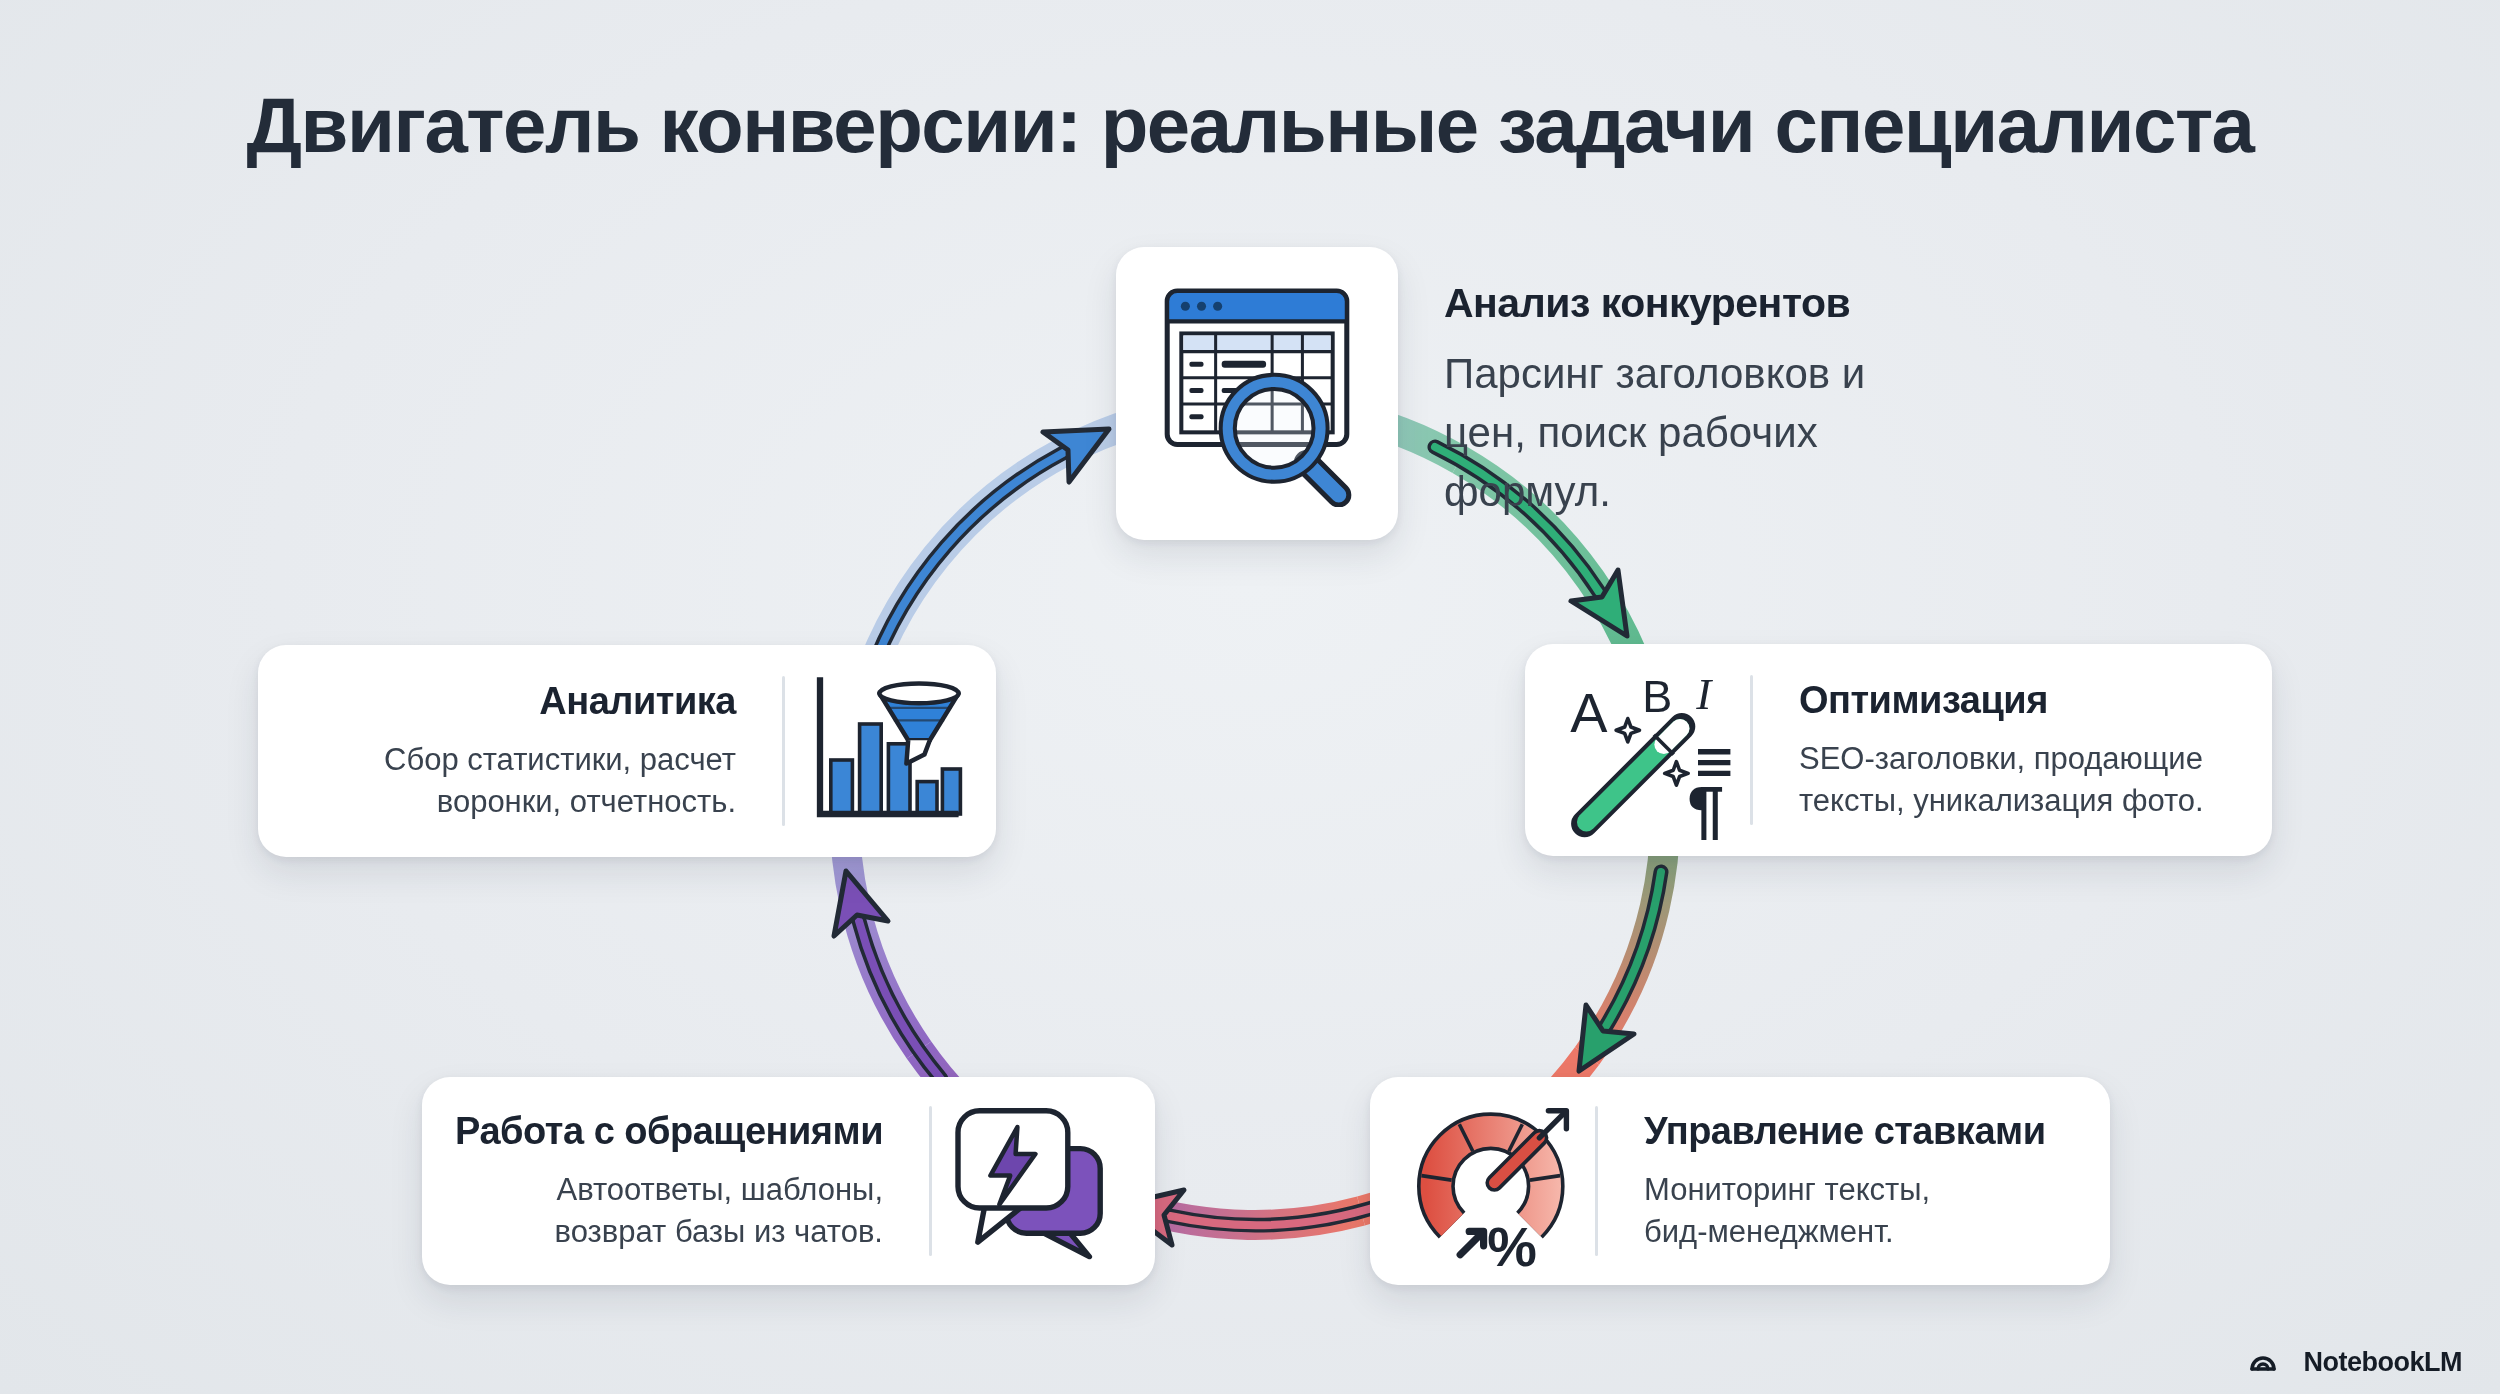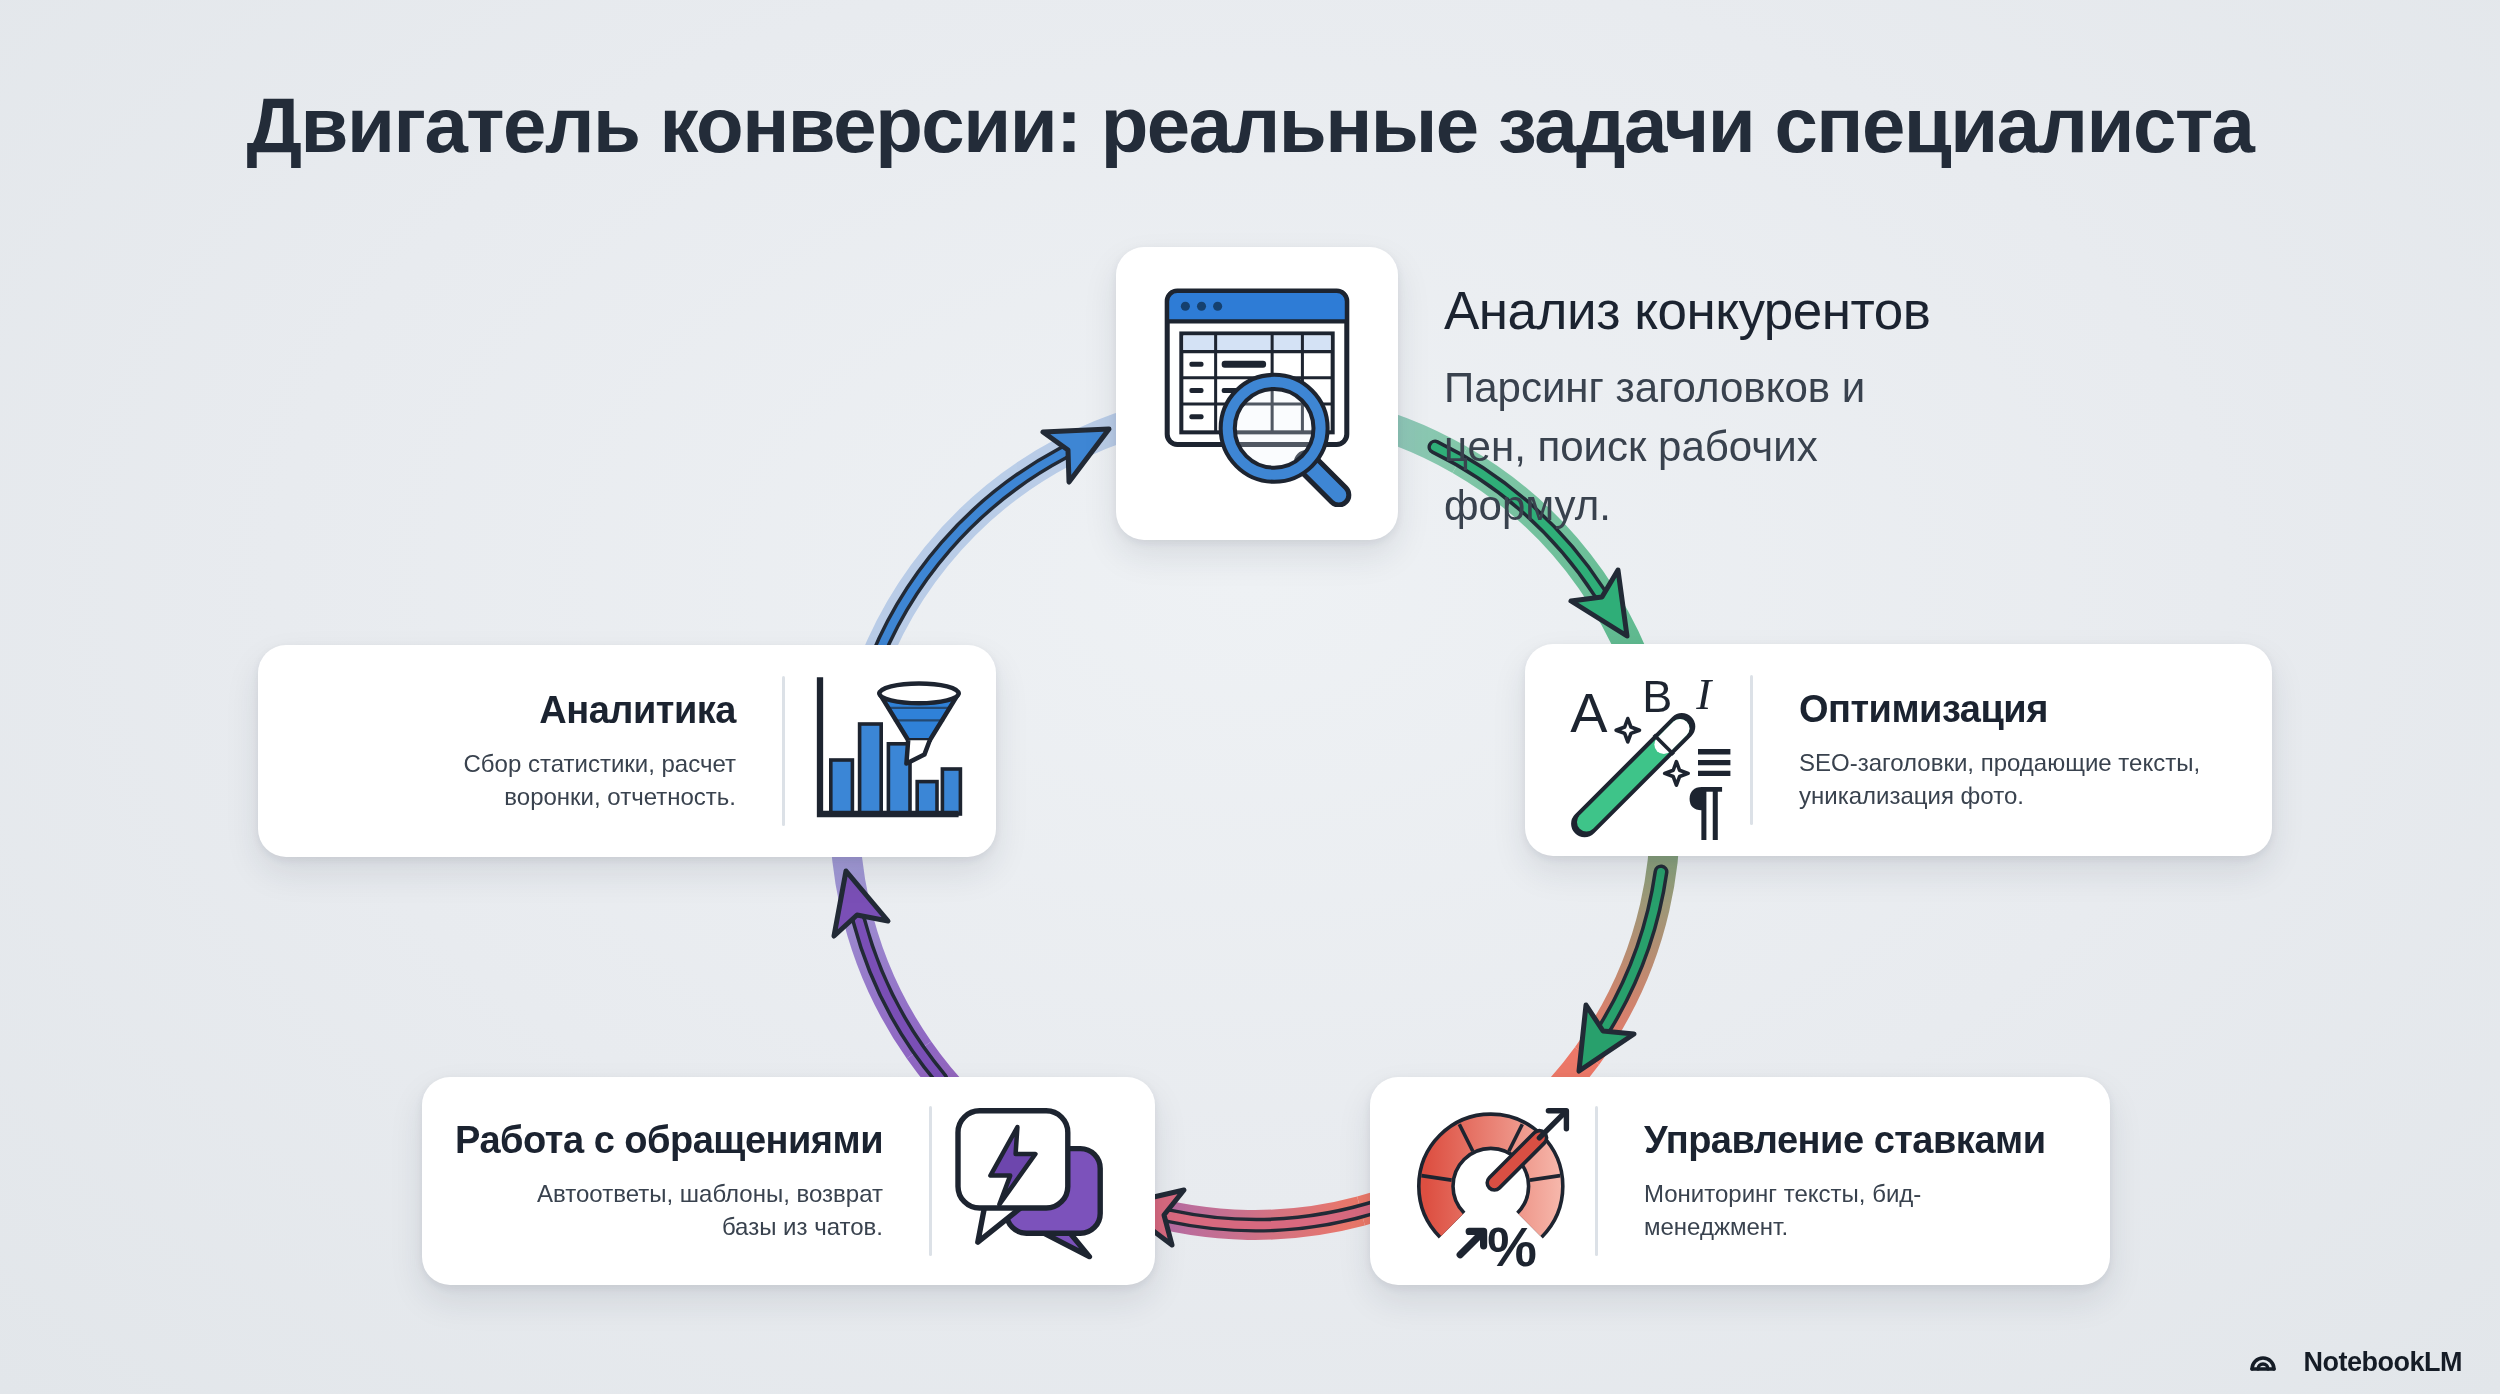--- a/index.html
+++ b/index.html
@@ -16,30 +16,30 @@
   #ring{position:absolute;left:0;top:0;z-index:1;}
   .card{
     position:absolute;background:#ffffff;border-radius:28px;z-index:2;
     box-shadow:0 16px 34px rgba(25,35,55,.10),0 3px 9px rgba(25,35,55,.07);
     display:flex;align-items:center;
   }
   .icon-tile{justify-content:center;}
   .icon-box{width:195px;display:flex;justify-content:center;align-items:center;flex:0 0 auto;}
   .divider{width:3px;height:150px;background:#dce1e7;border-radius:2px;flex:0 0 auto;}
   .txt h2{margin:0 0 16px 0;font-size:38px;font-weight:700;color:#1b2330;letter-spacing:-0.5px;}
-  .txt p{margin:0;font-size:24px;line-height:1.34;color:#39424e;}
+  .txt p{margin:0;font-size:31px;line-height:1.34;color:#39424e;}
   .txt-left  .txt{margin-left:46px;}
   .txt-right .txt{flex:1;text-align:right;margin-right:46px;display:flex;flex-direction:column;align-items:flex-end;}
   .card-optimization{left:1525px;top:644px;width:717px;height:212px;padding-left:30px;}
   .card-bid{left:1370px;top:1077px;width:710px;height:208px;padding-left:30px;}
   .card-tickets{left:422px;top:1077px;width:705px;height:208px;padding-right:28px;}
   .card-analytics{left:258px;top:645px;width:722px;height:212px;padding-right:16px;}
   .tile-competitor{left:1116px;top:247px;width:282px;height:293px;}
   .top-text{position:absolute;left:1444px;top:280px;z-index:2;}
-  .top-text h2{margin:0 0 18px 0;font-size:53px;font-weight:400;color:#1b2330;letter-spacing:-0.5px;}
+  .top-text h2{margin:0 0 18px 0;font-size:41px;font-weight:700;color:#1b2330;letter-spacing:-0.5px;}
   .top-text p{margin:0;font-size:42px;line-height:1.4;color:#39424e;max-width:480px;}
   .w420{max-width:420px;}
   .w340{max-width:340px;}
   .w355{max-width:355px;}
   .w365{max-width:365px;}
   .watermark{
     position:absolute;right:38px;bottom:16px;z-index:3;
     display:flex;align-items:center;gap:25px;
     font-size:27px;font-weight:700;color:#151c26;letter-spacing:-0.5px;
   }

